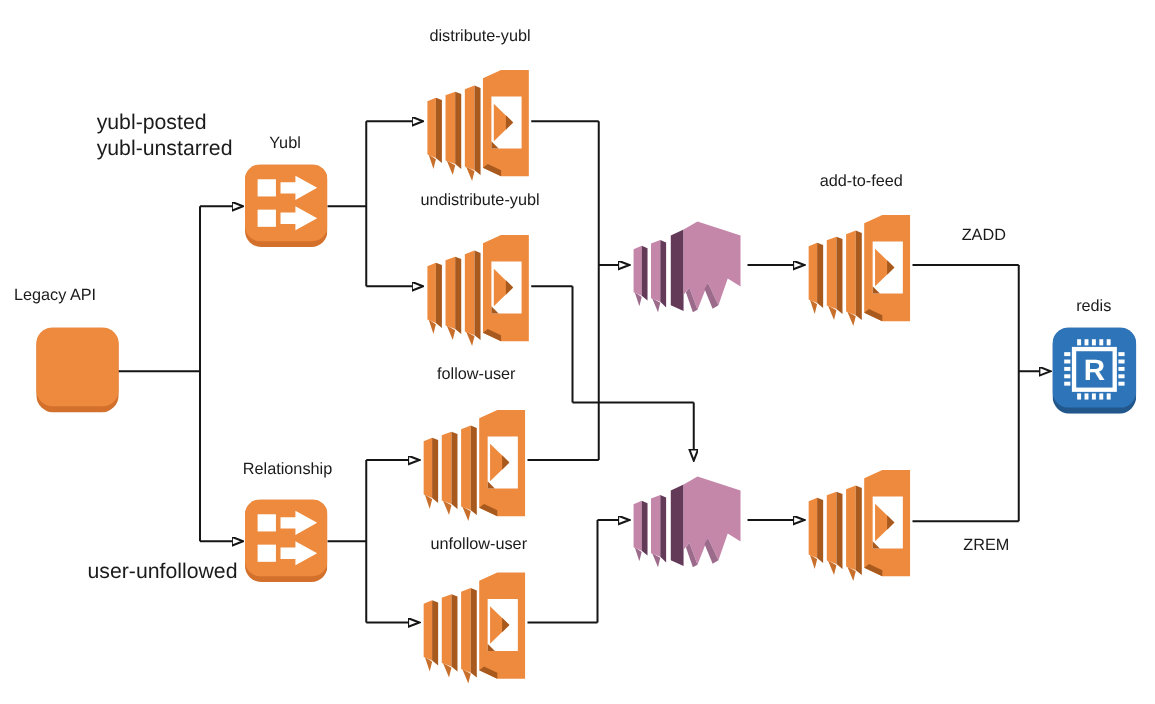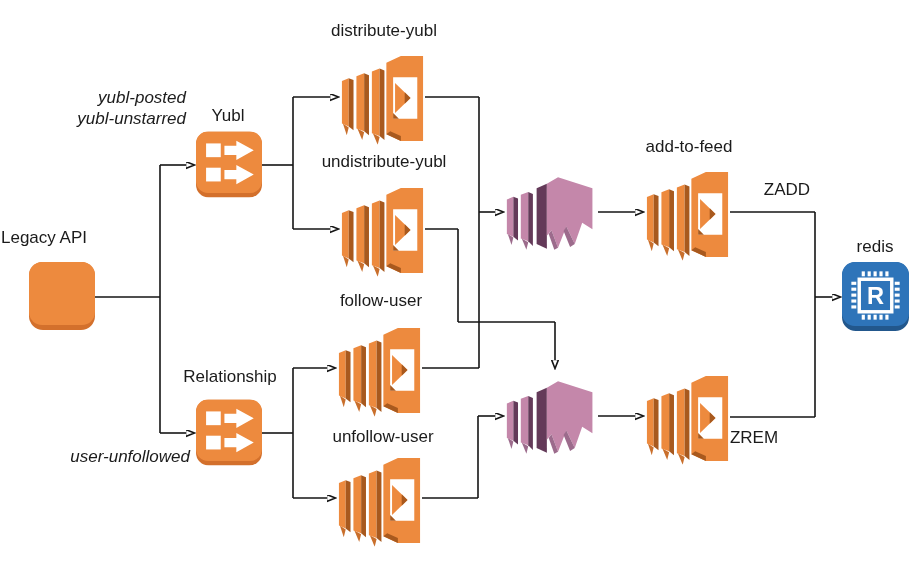--- a/index.html
+++ b/index.html
@@ -5,26 +5,26 @@
   html,body{margin:0;padding:0;background:#ffffff;}
   .stage{
     position:relative;width:924px;height:563px;background:#ffffff;overflow:hidden;
     font-family:"Liberation Sans", sans-serif;color:#1b1b1b;
   }
   svg.edges{position:absolute;left:0;top:0;z-index:1;}
   svg.edges path{stroke:#151515;stroke-width:1.6;fill:none;}
   .node{position:absolute;z-index:2;line-height:0;}
   .lbl{
     position:absolute;z-index:3;transform:translateX(-50%);
-    font-size:17px;white-space:nowrap;text-align:center;
+    font-size:13px;white-space:nowrap;text-align:center;
   }
   .lbl.italic{}
   .evblock{
     position:absolute;z-index:3;transform:translateX(-100%);
-    font-size:17px;font-style:italic;text-align:right;line-height:21px;white-space:nowrap;
+    font-size:17px;line-height:21px;white-space:nowrap;
   }
   
   .oL{fill:#ED8A3E}.oD{fill:#A8591E}.oM{fill:#C96F2C}.oSh{fill:#D3702C}
   .pL{fill:#C487AA}.pD{fill:#643A59}.pM{fill:#9C6B8C}
   .w{fill:#ffffff}
   .bL{fill:#2E74B9}.bD{fill:#22578C}
   .chip-letter{
     font-family:"Liberation Sans", sans-serif;font-size:24px;font-weight:bold;
     fill:#ffffff;text-anchor:middle;
   }
@@ -217,21 +217,21 @@
   <div class="lbl" style="left:228px;top:106px">Yubl</div>
   <div class="lbl" style="left:230px;top:367px">Relationship</div>
   <div class="lbl" style="left:384px;top:21px">distribute-yubl</div>
   <div class="lbl" style="left:384px;top:152px">undistribute-yubl</div>
   <div class="lbl" style="left:381px;top:291px">follow-user</div>
   <div class="lbl" style="left:383px;top:427px">unfollow-user</div>
   <div class="lbl" style="left:689px;top:137px">add-to-feed</div>
   <div class="lbl" style="left:875px;top:237px">redis</div>
 
   <div class="lbl italic" style="left:787px;top:180px">ZADD</div>
-  <div class="lbl italic" style="left:754px;top:428px">ZREM</div>
+  <div class="lbl italic" style="left:789px;top:428px">ZREM</div>
 
   <div class="evblock" style="left:186px;top:87px">
     <div>yubl-posted</div>
     <div>yubl-unstarred</div>
   </div>
   <div class="evblock" style="left:190px;top:446px">
     <div>user-unfollowed</div>
   </div>
 
 </div>

